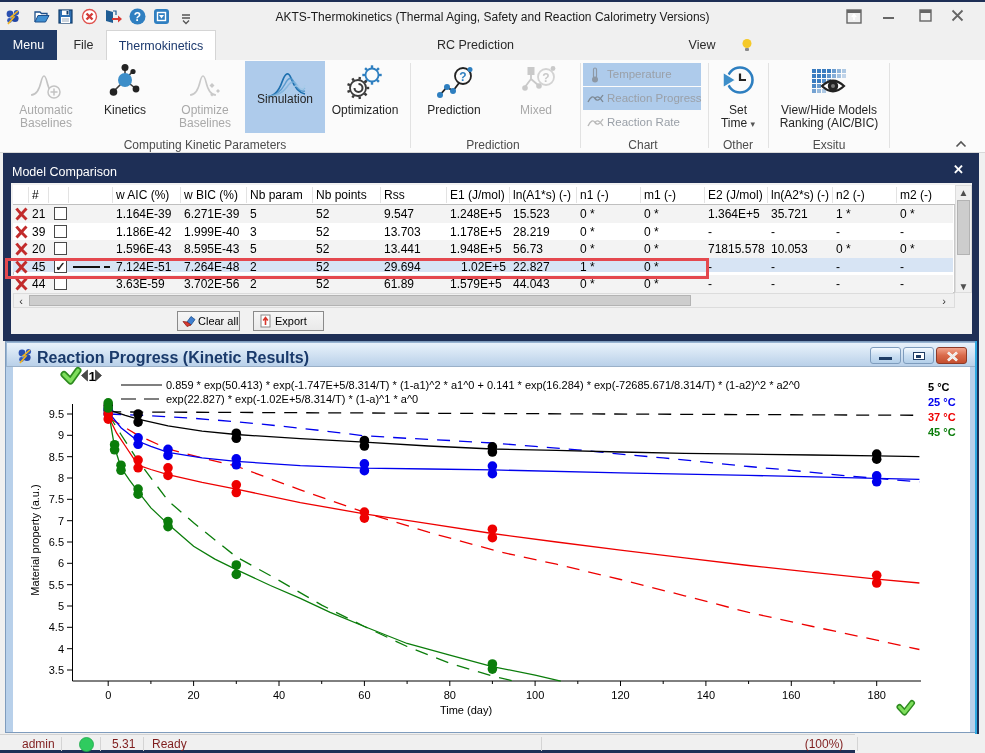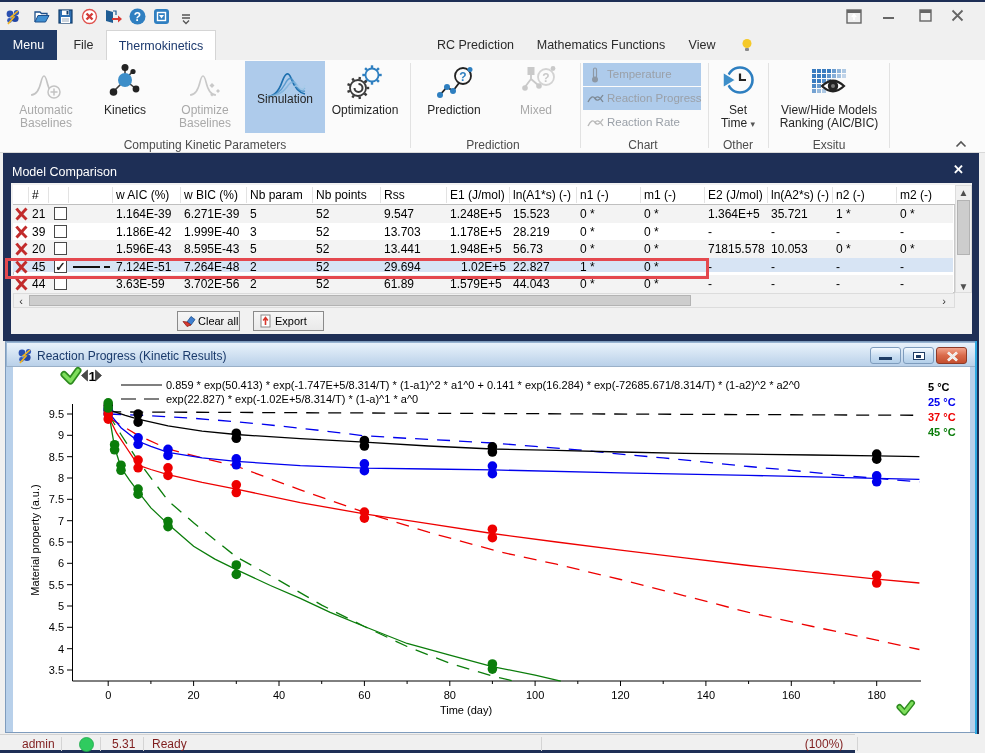--- a/index.html
+++ b/index.html
@@ -36,34 +36,35 @@
 .cb{width:13px;height:13px;background:#fff;border:1px solid #494949}
 
 .sbar{background:#f0f0f0}
 .sthumb{background:#cdcdcd;border:1px solid #b3b3b3}
 .sarrow{color:#505050;font-size:10px;text-align:center}
 
 .btn{top:128px;height:20px;border:1px solid #8a8a8a;background:linear-gradient(#f6f6f6,#e9e9e9);font-size:11px;color:#000;text-align:left;line-height:18px;white-space:nowrap}
 
 #chartwin{left:5px;top:341px;width:972px;height:392px;background:#b8d0ea;border:1px solid #7f9cbd}
 #cwtitle{left:0;top:0;width:970px;height:25px;background:linear-gradient(#e9f2fb,#cfe0f1 55%,#b9d0e9);border:1px solid #98b4d2;border-bottom:1px solid #9ab0c8}
-#cwtitle .txt{left:26px;top:6px;font-size:12px;font-weight:normal;color:#1a3a6b}
+#cwtitle .txt{left:26px;top:6px;font-size:16px;font-weight:bold;color:#1a3a6b}
 .cwbtn{top:4px;width:31px;height:17px;border-radius:3px;border:1px solid #7e9cbd;background:linear-gradient(#f4f9fe,#cbdff2 50%,#b3cfe9)}
 .cwbtn.cls{border:1px solid #8d3a27;background:linear-gradient(#f2a48c,#d96a4b 50%,#c44f30)}
 #cwbody{left:0;top:25px;width:968px;height:368px;background:#fff;border-left:3px solid #b8d0ea;border-right:3px solid #b8d0ea}
 
 #statusbar{left:0;top:734px;width:855px;height:19px;background:#f0f0f0;border-top:1px solid #d2d2d2;border-bottom:3px solid #1e2f56;font-size:12px;color:#7f1d1d}
 .ssep{top:2px;width:1px;height:14px;background:#d4d4d4}
 
 #redge{left:979px;top:153px;width:6px;height:581px;background:#f0f0f0}
 #ledge{left:0;top:153px;width:3px;height:581px;background:#f0f0f0}
 </style></head>
 <body>
 
 <div id="titlebar" class="abs">
+ <div class="ttl abs">AKTS-Thermokinetics (Thermal Aging, Safety and Reaction Calorimetry Versions)</div>
  <svg class="abs tico" style="left:5px" viewBox="0 0 17 17">
       <circle cx="5" cy="6" r="3.4" fill="#2a50b0"></circle>
       <circle cx="11.5" cy="4.5" r="2.6" fill="#3158bb"></circle>
       <circle cx="10" cy="10.5" r="3.6" fill="#2347a5"></circle>
       <circle cx="4.5" cy="12.5" r="2.4" fill="#3158bb"></circle>
       <path d="M3,16 L9,9 L6.5,8.5 L13,3" stroke="#f2b51d" stroke-width="1.6" fill="none"></path>
     </svg>
  <svg class="abs tico" style="left:33px" viewBox="0 0 17 17">
       <path d="M2,14 L2,4 L7,4 L8.5,5.5 L14,5.5 L14,7" fill="#fff" stroke="#1d4f8a" stroke-width="1.3"></path>
       <path d="M2,14 L5,7.5 L16,7.5 L12.5,14 Z" fill="#3f8fd2" stroke="#1d4f8a" stroke-width="1"></path>
@@ -112,21 +113,20 @@
  <svg class="abs" style="left:951px;top:7px;width:13px;height:13px" viewBox="0 0 13 13">
       <path d="M1.5,1.5 L11.5,11.5 M11.5,1.5 L1.5,11.5" stroke="#666" stroke-width="1.8"></path>
     </svg>
 </div>
 
 <div id="tabrow" class="abs">
  <div id="menutab" class="abs tab">Menu</div>
  <div class="abs tab" style="left:61px;width:45px">File</div>
  <div id="activetab" class="abs tab">Thermokinetics</div>
  <div class="abs tab" style="left:425px;width:101px">RC Prediction</div>
- <div class="abs tab" style="left:530px;width:142px">Mathematics Functions</div>
  <div class="abs tab" style="left:670px;width:64px">View</div>
  <svg class="abs" style="left:741px;top:8px;width:12px;height:15px" viewBox="0 0 12 15">
       <circle cx="6" cy="5.5" r="4.5" fill="#f5c928"></circle>
       <rect x="4" y="10" width="4" height="3" rx="1" fill="#8a8a8a"></rect>
     </svg>
 </div>
 
 <div id="ribbon" class="abs">
 
  <svg class="abs" style="left:30px;top:5px;width:33px;height:36px" viewBox="0 0 33 36">

